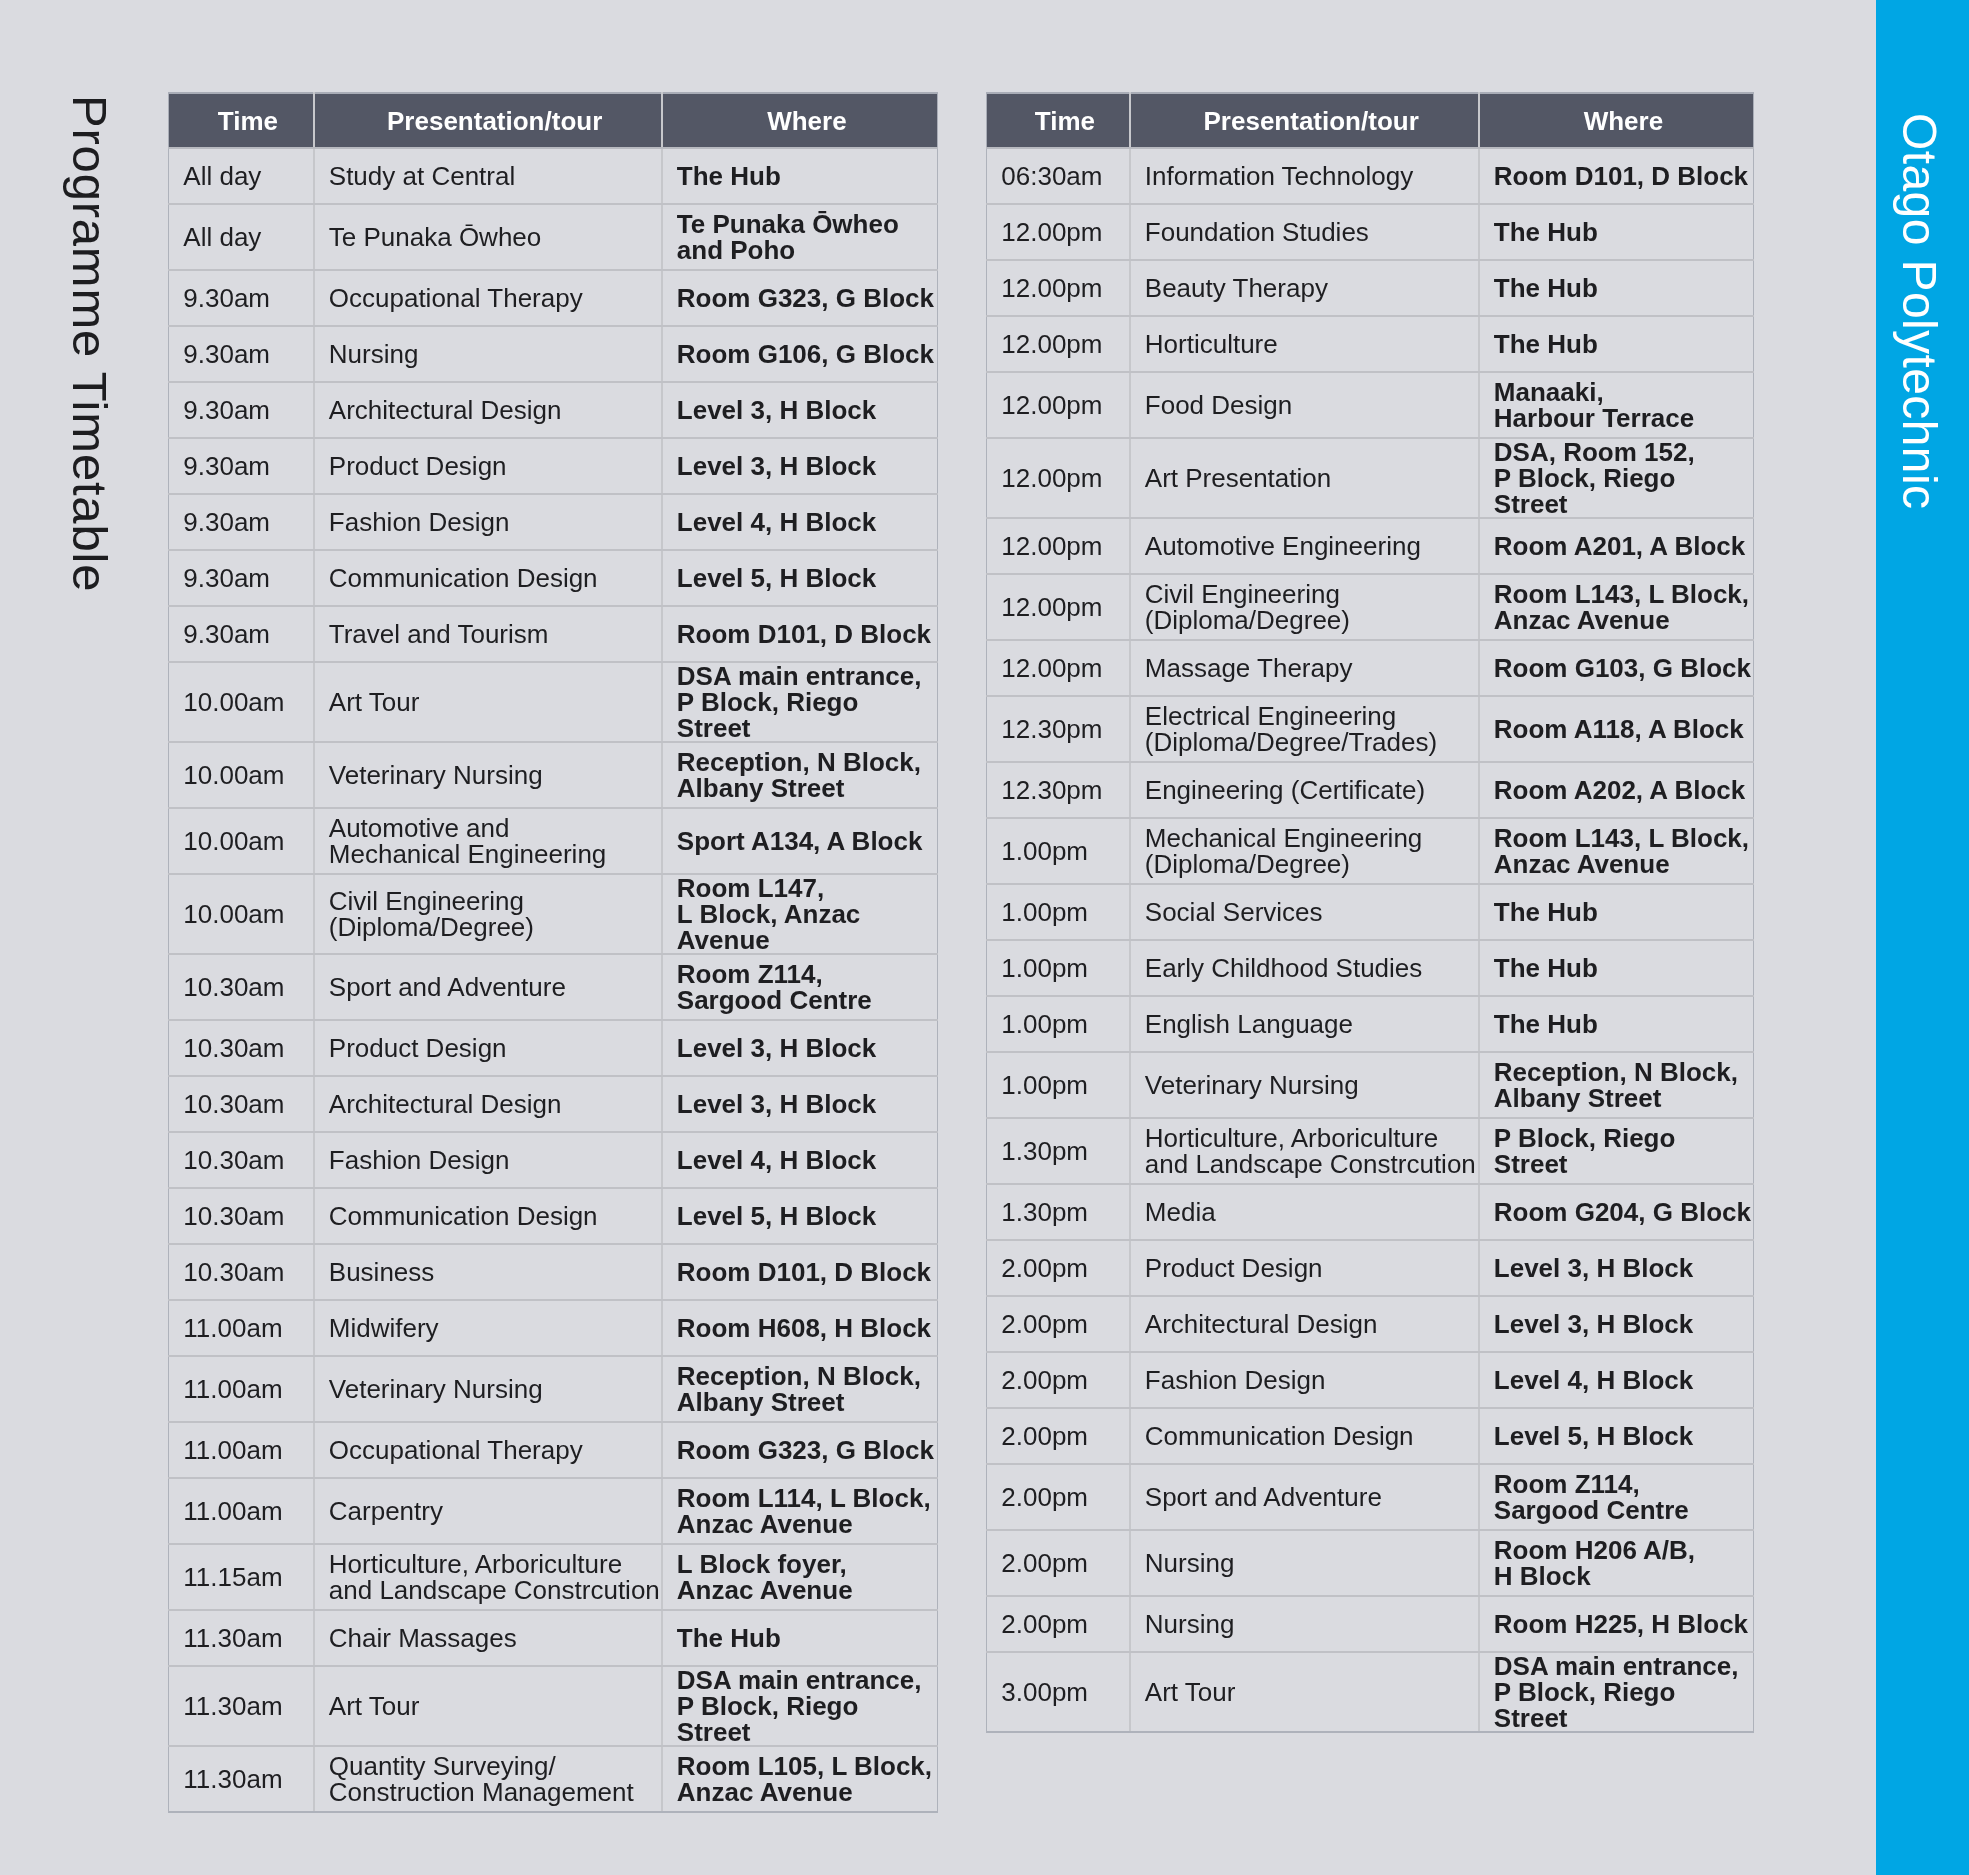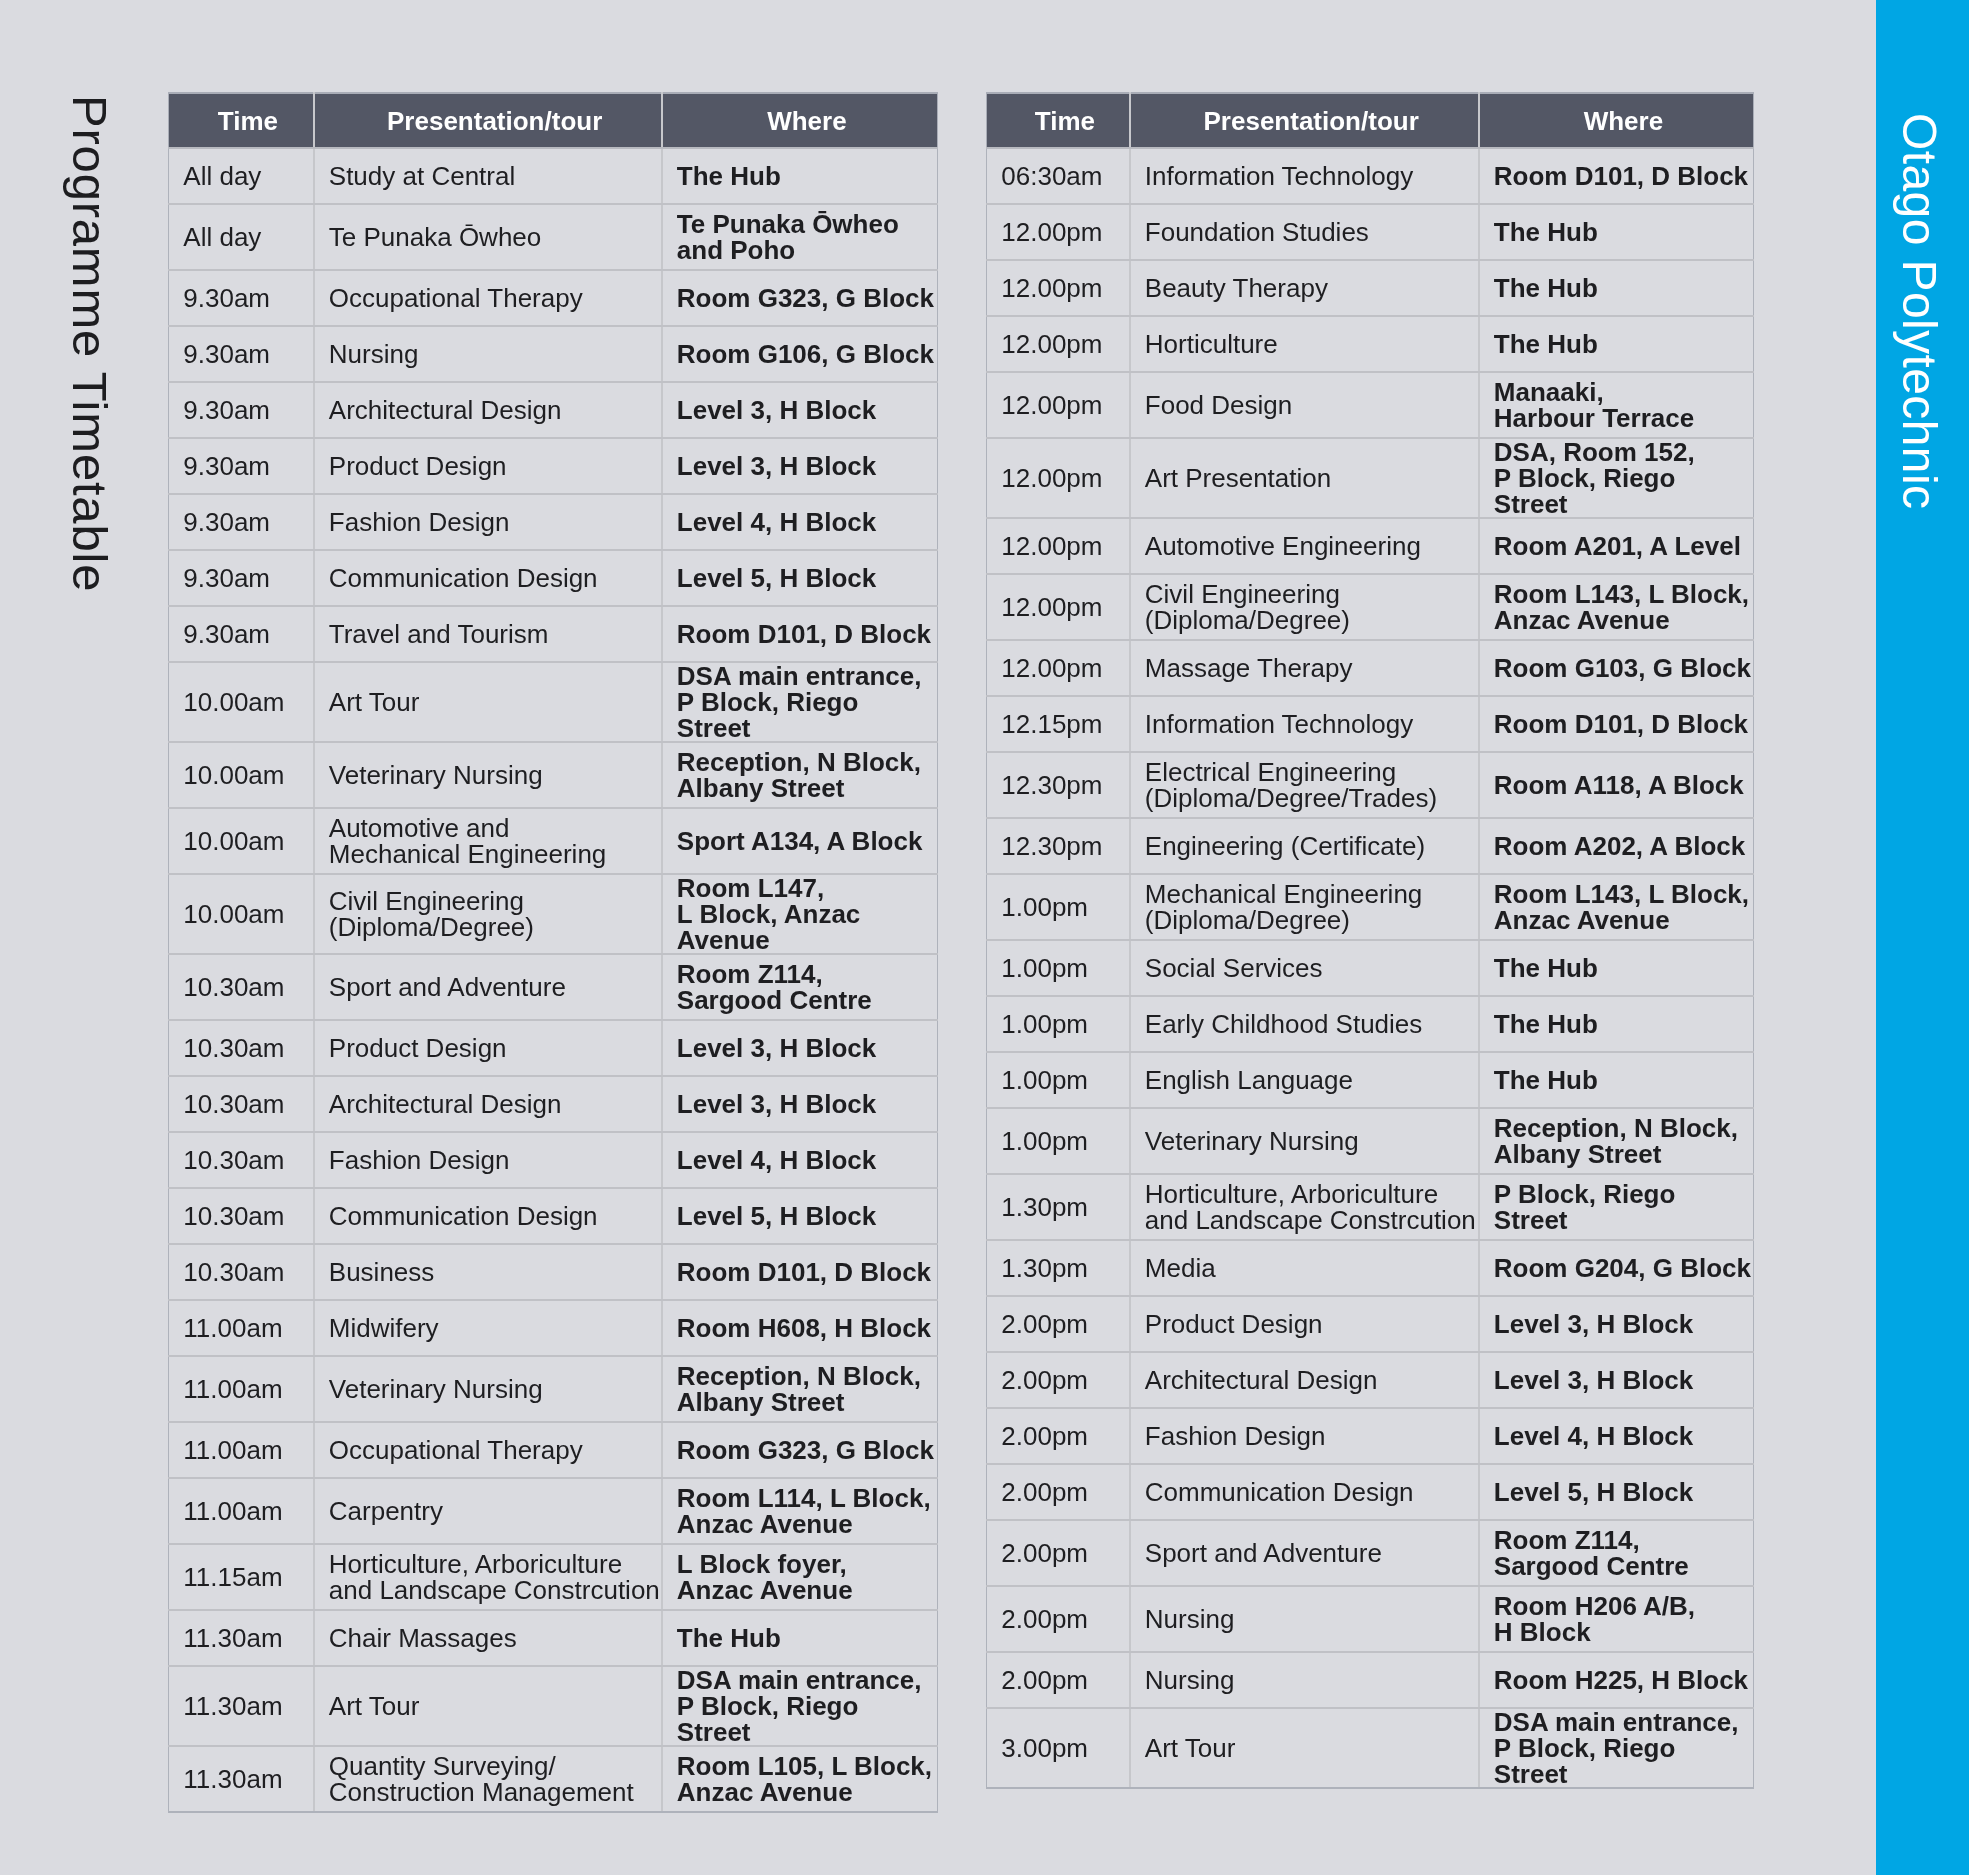--- a/index.html
+++ b/index.html
@@ -309,38 +309,33 @@
       </tr>
       <tr class="row-d">
         <td>12.00pm</td>
         <td>Art Presentation</td>
         <td>DSA, Room 152,
 P Block, Riego Street</td>
       </tr>
       <tr class="row-s">
         <td>12.00pm</td>
         <td>Automotive Engineering</td>
-        <td>Room A201, A Level</td>
+        <td>Room A201, A Block</td>
       </tr>
       <tr class="row-d">
         <td>12.00pm</td>
         <td>Civil Engineering
 (Diploma/Degree)</td>
         <td>Room L143, L Block,
 Anzac Avenue</td>
       </tr>
       <tr class="row-s">
         <td>12.00pm</td>
         <td>Massage Therapy</td>
         <td>Room G103, G Block</td>
-      </tr>
-      <tr class="row-s">
-        <td>12.15pm</td>
-        <td>Information Technology</td>
-        <td>Room D101, D Block</td>
       </tr>
       <tr class="row-d">
         <td>12.30pm</td>
         <td>Electrical Engineering
 (Diploma/Degree/Trades)</td>
         <td>Room A118, A Block</td>
       </tr>
       <tr class="row-s">
         <td>12.30pm</td>
         <td>Engineering (Certificate)</td>

